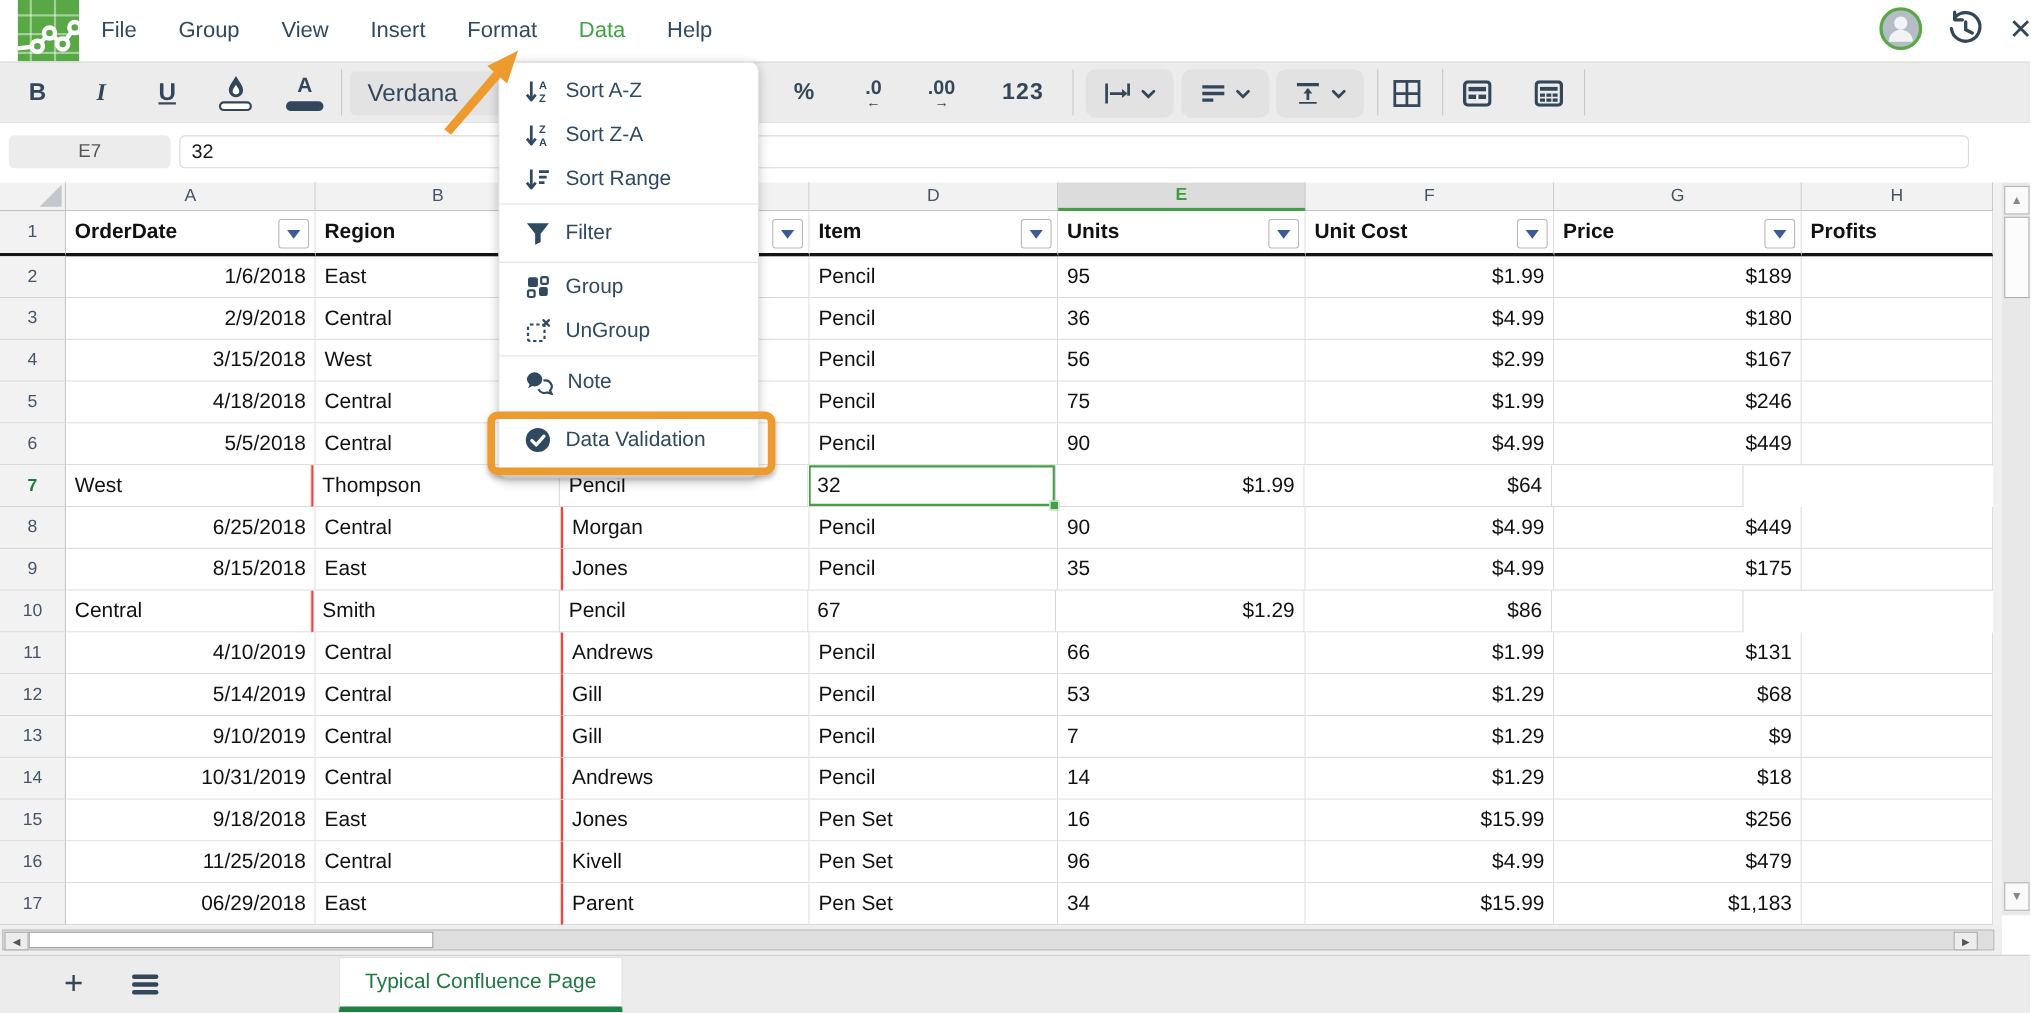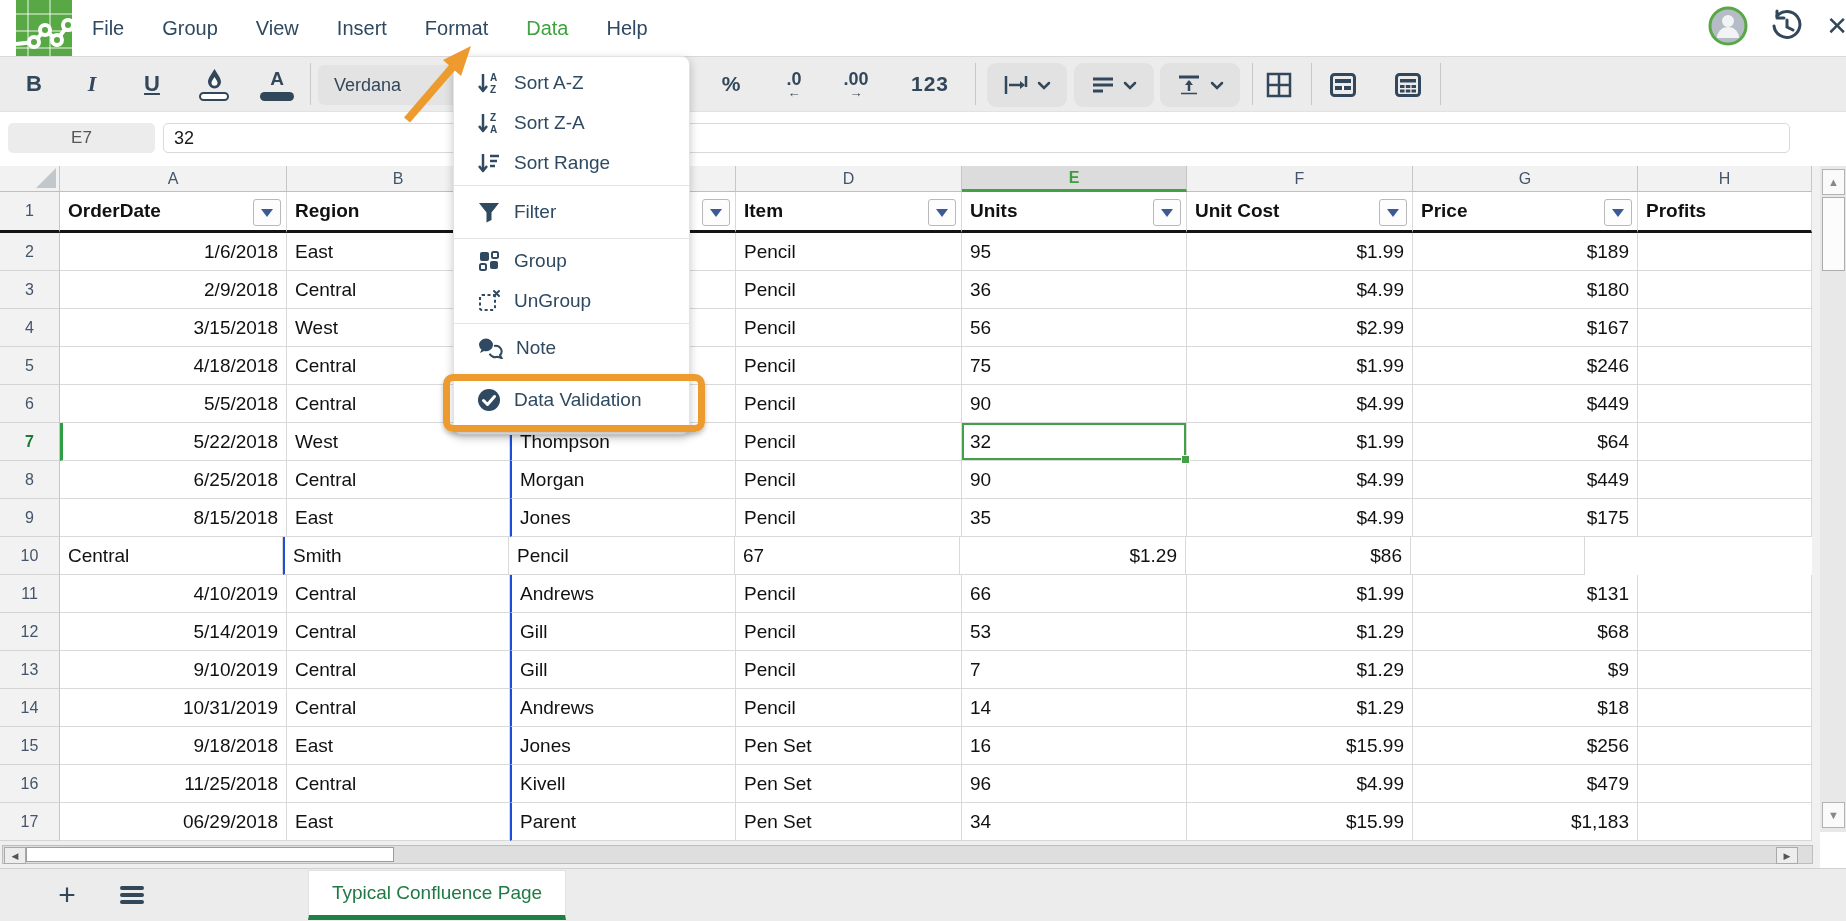--- a/index.html
+++ b/index.html
@@ -15,21 +15,21 @@
   .top-right{position:absolute;right:14px;top:6px;display:flex;align-items:center;gap:22px;}
   .close-x{font-size:26px;color:#33475b;line-height:1;}
   
   .toolbar{position:absolute;left:0;top:56px;width:1846px;height:56px;background:#ececec;
            border-top:1px solid #d9d9d9;border-bottom:1px solid #e2e2e2;box-sizing:border-box;}
   .tb{position:absolute;top:0;height:54px;display:flex;align-items:center;justify-content:center;
       color:#33475b;}
   .tb-btn{width:44px;font-size:22px;font-weight:700;}
   .tb-div{position:absolute;top:6px;width:1px;height:42px;background:#c8c8c8;}
   .fontbox{position:absolute;left:318px;top:8px;width:172px;height:40px;background:#e3e3e3;border-radius:6px;
-           display:flex;align-items:center;padding-left:16px;box-sizing:border-box;font-size:18px;color:#33475b;}
+           display:flex;align-items:center;padding-left:16px;box-sizing:border-box;font-size:22px;color:#33475b;}
   .dec{display:flex;flex-direction:column;align-items:center;line-height:1;font-weight:700;}
   .dec .num{font-size:18px;}
   .dec .arr{font-size:13px;margin-top:-2px;}
   .num123{font-size:21px;font-weight:700;letter-spacing:1px;}
   .dd-btn{position:absolute;top:6px;width:80px;height:44px;background:#e2e2e2;border-radius:9px;
           display:flex;align-items:center;justify-content:center;gap:9px;}
   .sq-btn{position:absolute;top:6px;width:46px;height:44px;display:flex;align-items:center;justify-content:center;}
   .under-pill{display:block;height:9px;border-radius:5px;margin-top:2px;}
   
   .formulabar{position:absolute;left:0;top:112px;width:1846px;height:54px;background:#fff;}
@@ -54,21 +54,21 @@
   .hdr{font-weight:700;border-bottom:3px solid #141414;position:relative;text-align:right;}
   .rn1{border-bottom:3px solid #141414;}
   .corner{background:#f2f2f2;border-right:1px solid #c6c6c6;border-bottom:1px solid #bfbfbf;
           position:relative;padding:0;}
   .corner-tri{position:absolute;right:3px;bottom:3px;width:0;height:0;
               border-bottom:20px solid #c2c7cc;border-left:20px solid transparent;}
   .filter-btn{position:absolute;right:5px;top:7px;width:26px;height:25px;background:#fdfdfd;
               border:1px solid #b9b9b9;border-radius:3px;display:flex;align-items:center;justify-content:center;}
   .filter-btn .tri{width:0;height:0;border-left:6px solid transparent;border-right:6px solid transparent;
                    border-top:8px solid #3d5a96;}
-  .dark-left{border-left:2px solid #1d4ed8;}
+  .dark-left{border-left:2px solid #ef4444;}
   .row-ind{border-left:3px solid #2f9e44;}
   .cell.selected{box-shadow:inset 0 0 0 2px #43a047;position:relative;overflow:visible;}
   .fill-handle{position:absolute;right:-4px;bottom:-4px;width:9px;height:9px;background:#43a047;
                border:1px solid #fff;box-sizing:border-box;}
   .right-gap{position:absolute;left:1812px;top:166px;width:8px;height:675px;background:#f1f1f1;}
   
   .vscroll{position:absolute;left:1820px;top:166px;width:26px;height:666px;background:#e8e8e8;}
   .v-up{position:absolute;left:2px;top:3px;width:21px;height:24px;background:#fafafa;border:1px solid #b3b3b3;
         display:flex;align-items:center;justify-content:center;font-size:11px;color:#888;}
   .v-thumb{position:absolute;left:2px;top:31px;width:21px;height:72px;background:#fcfcfc;border:1px solid #adadad;}
@@ -341,21 +341,20 @@
         <div class="cell " style="width: 223px; height: 38px;">Central</div>
         <div class="cell  dark-left" style="width: 226px; height: 38px;"></div>
         <div class="cell " style="width: 226px; height: 38px;">Pencil</div>
         <div class="cell " style="width: 225px; height: 38px;">90</div>
         <div class="cell al-r" style="width: 226px; height: 38px;">$4.99</div>
         <div class="cell al-r" style="width: 225px; height: 38px;">$449</div>
         <div class="cell " style="width: 174px; height: 38px;"></div>
       </div>
       <div class="g-row">
         <div class="cell rownum active" style="width: 60px; height: 38px;">7</div>
-        <div class="cell al-r row-ind" style="width: 227px; height: 38px;">5/22/2018</div>
         <div class="cell " style="width: 223px; height: 38px;">West</div>
         <div class="cell  dark-left" style="width: 226px; height: 38px;">Thompson</div>
         <div class="cell " style="width: 226px; height: 38px;">Pencil</div>
         <div class="cell  selected" style="width: 225px; height: 38px;">32<div class="fill-handle"></div></div>
         <div class="cell al-r" style="width: 226px; height: 38px;">$1.99</div>
         <div class="cell al-r" style="width: 225px; height: 38px;">$64</div>
         <div class="cell " style="width: 174px; height: 38px;"></div>
       </div>
       <div class="g-row">
         <div class="cell rownum" style="width: 60px; height: 38px;">8</div>

